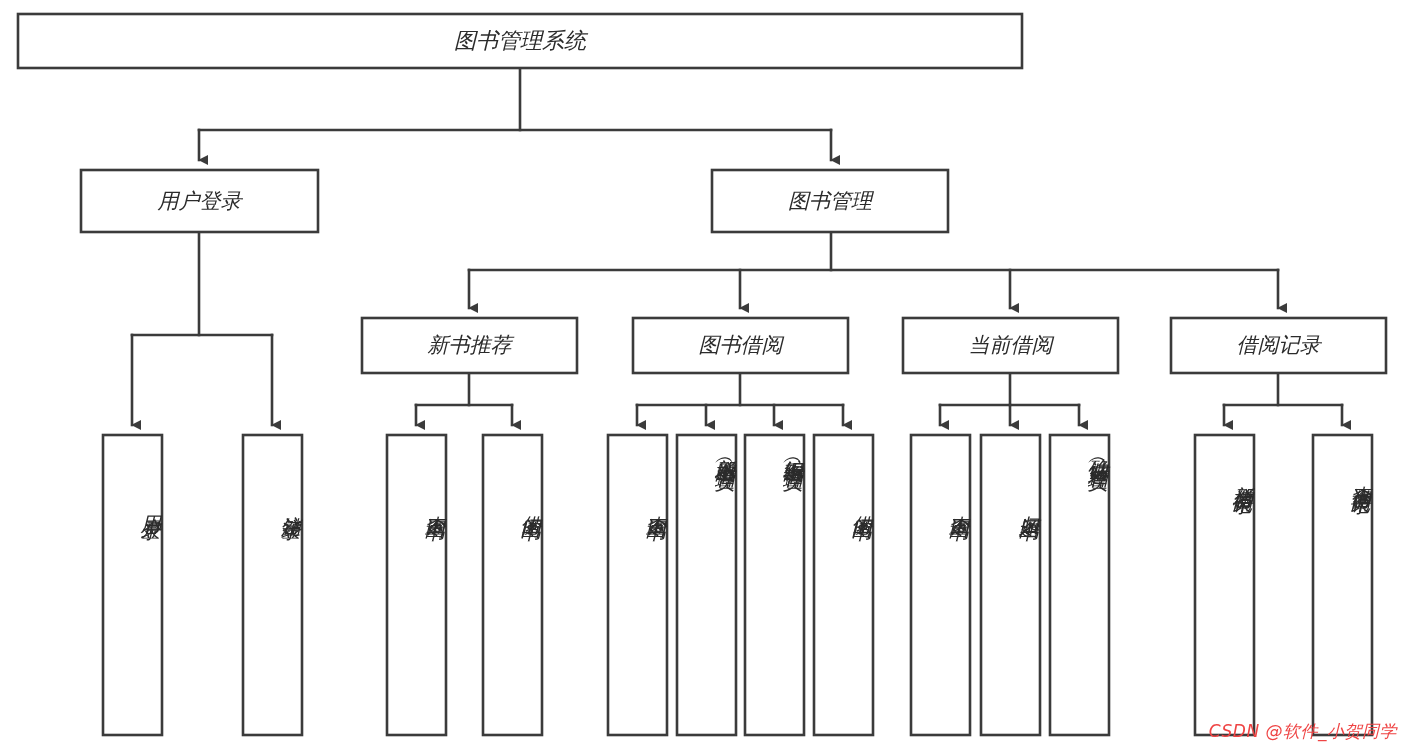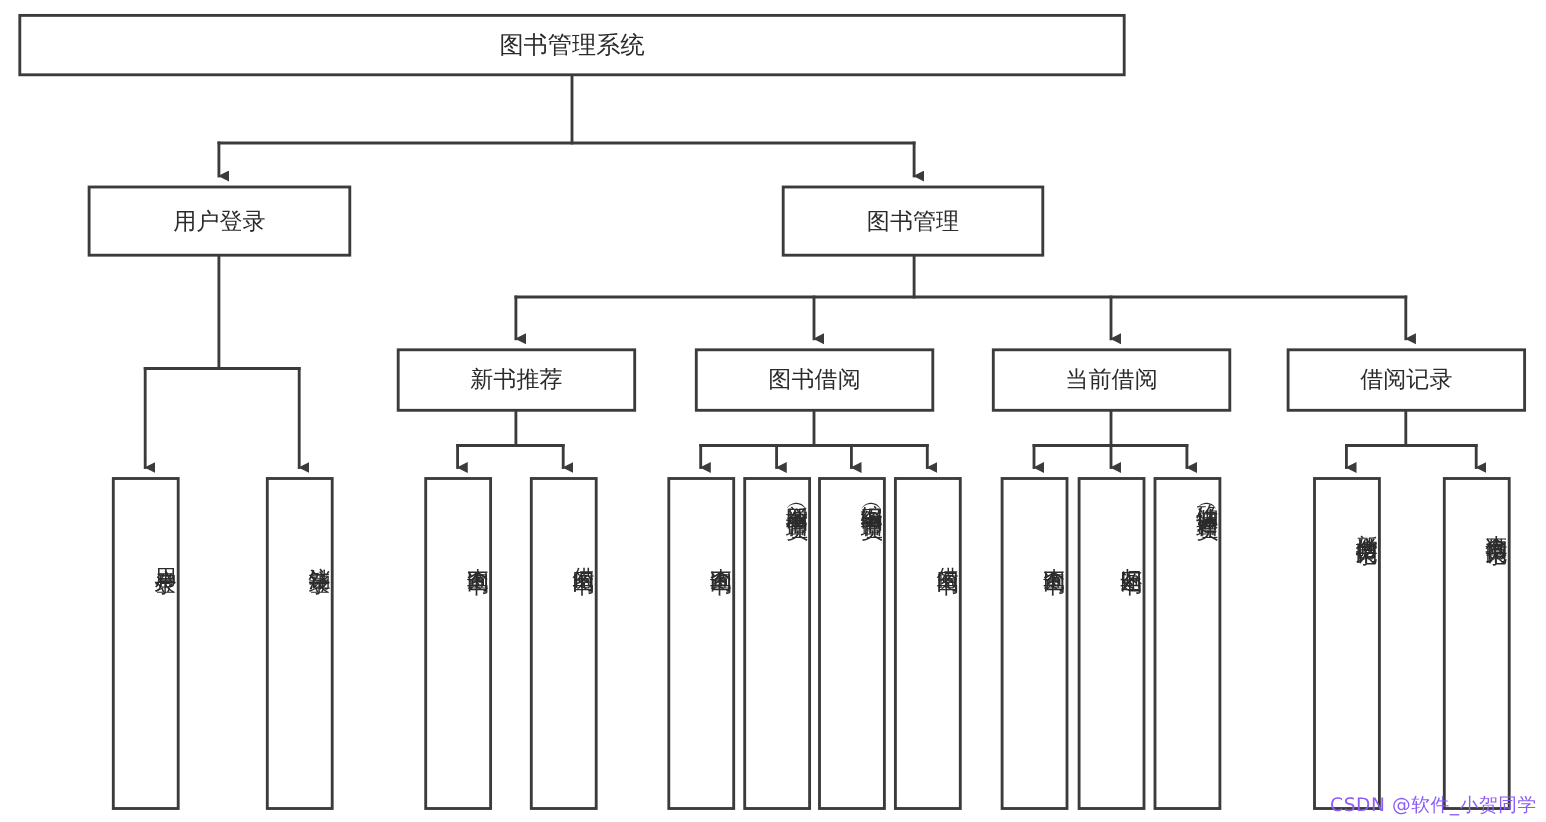--- a/index.html
+++ b/index.html
@@ -11,20 +11,21 @@
     width: 1405px;
     height: 747px;
     font-family: "DejaVu Sans", "Liberation Sans", sans-serif;
     overflow: hidden;
   }
   #diagram-root {
     position: relative;
     width: 1405px;
     height: 747px;
     background: #ffffff;
+    font-style: italic;
   }
   svg#flow {
     position: absolute;
     top: 0;
     left: 0;
     width: 1405px;
     height: 747px;
   }
   .node-box {
     fill: #ffffff;
@@ -64,21 +65,21 @@
     text-align: center;
     white-space: nowrap;
     pointer-events: none;
   }
   .watermark {
     position: absolute;
     right: 8px;
     bottom: 4px;
     font-family: "DejaVu Sans", "Liberation Sans", sans-serif;
     font-size: 17px;
-    color: #8b5cf6;
+    color: #ef4444;
     white-space: nowrap;
     letter-spacing: 0.5px;
   }
 </style>
 </head>
 <body>
 
 <div id="diagram-root">
 
   <svg id="flow" viewBox="0 0 1405 747">

